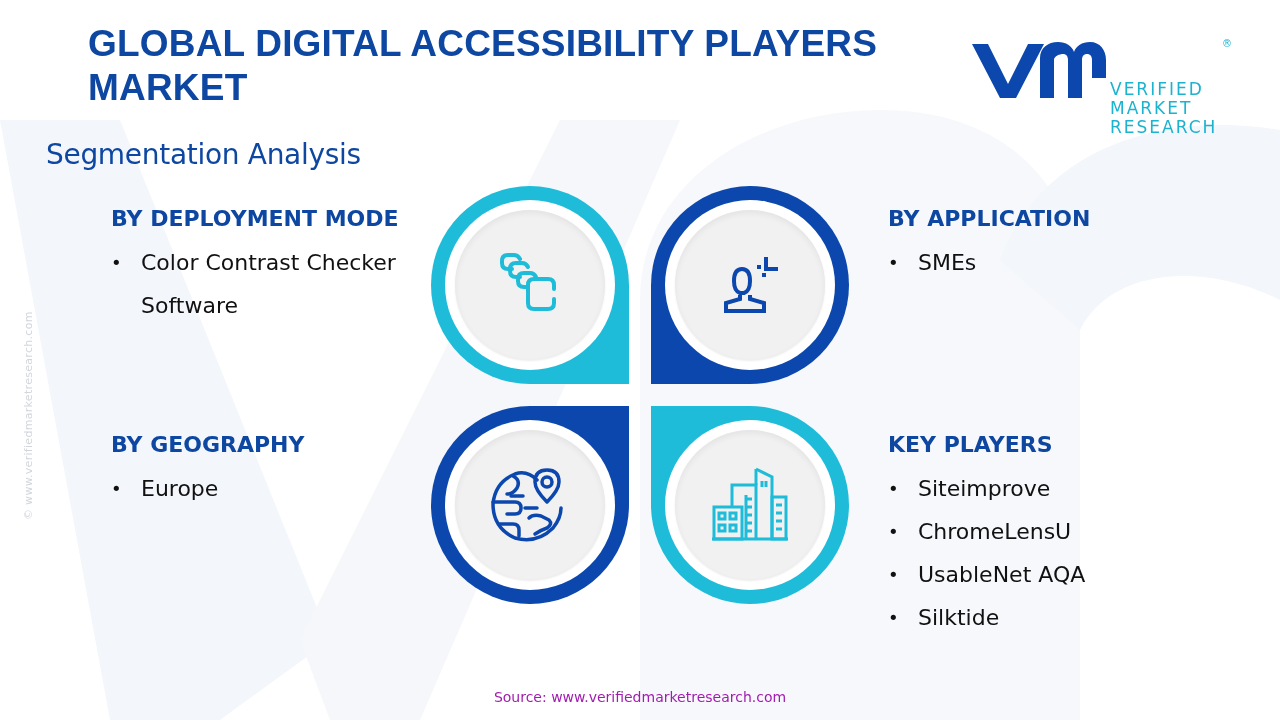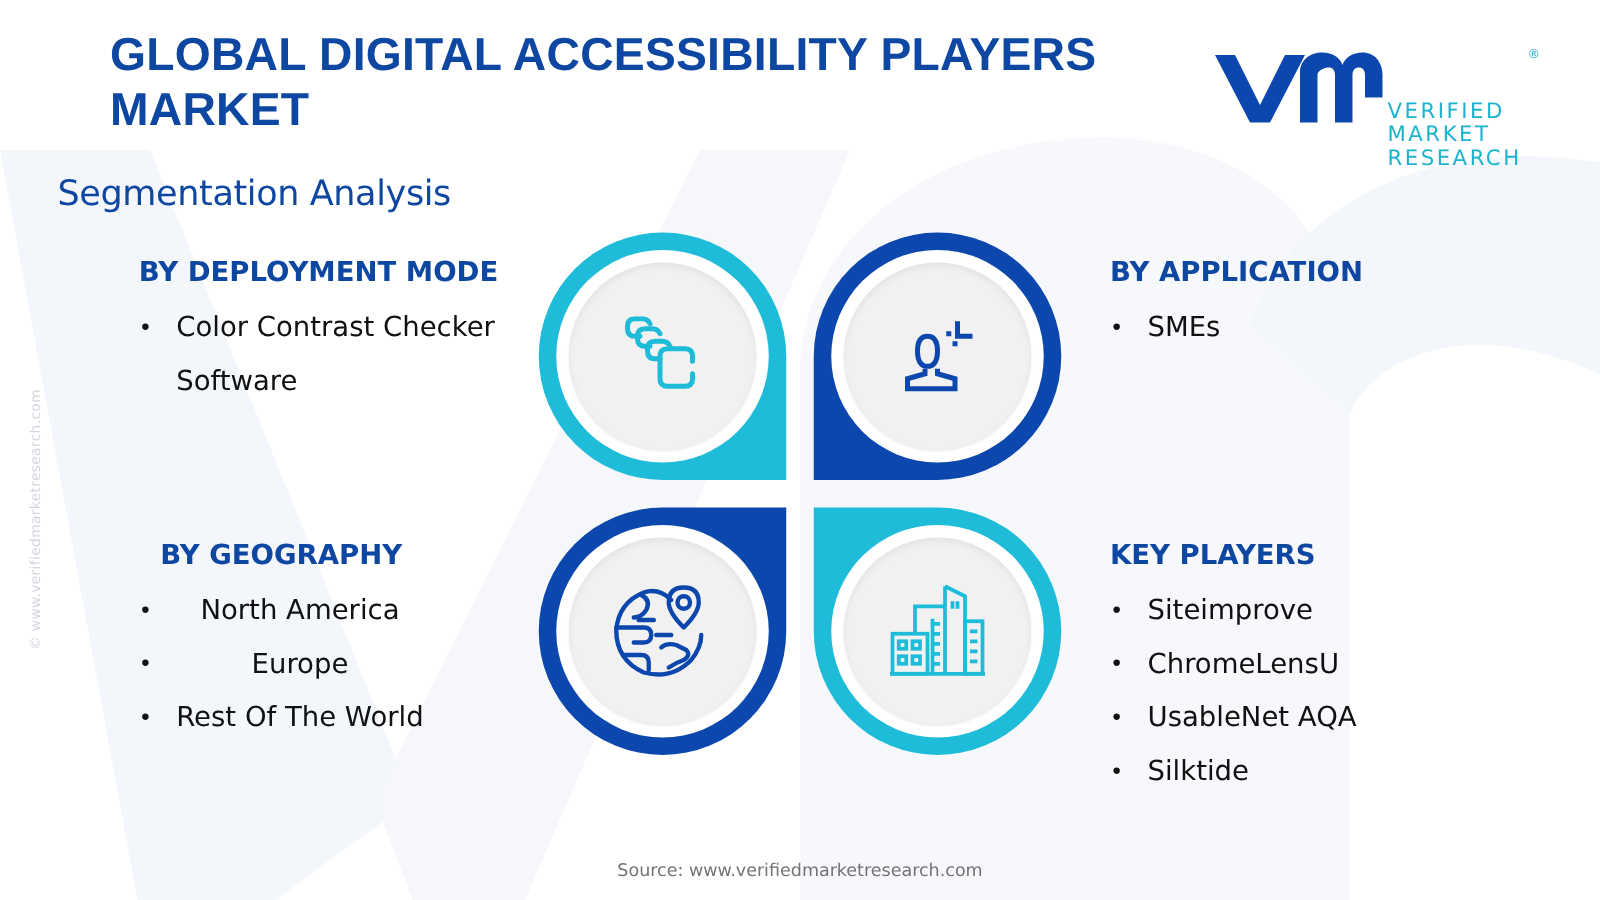--- a/index.html
+++ b/index.html
@@ -36,21 +36,21 @@
     position: relative; padding-left: 30px;
     font-size: 22px; line-height: 43px; color: #111; white-space: nowrap;
   }
   .seg-list li::before {
     content: "\2022"; position: absolute; left: 0; top: 0; font-size: 18px; color: #111;
   }
   .seg-list li.wrap { white-space: normal; width: 300px; }
 
   .seg-deploy { left: 111px; top: 206px; }
   .seg-app { left: 888px; top: 206px; }
-  .seg-geo { left: 111px; top: 432px; text-align: center; }
+  .seg-geo { left: 111px; top: 432px; }
   .seg-key { left: 888px; top: 432px; }
 
   .petal { position: absolute; width: 198px; height: 198px; }
   .p1 { left: 431px; top: 186px; background: #1ebcd9; border-radius: 50% 50% 0 50%; }
   .p2 { left: 651px; top: 186px; background: #0c47ad; border-radius: 50% 50% 50% 0; }
   .p3 { left: 431px; top: 406px; background: #0c47ad; border-radius: 50% 0 50% 50%; }
   .p4 { left: 651px; top: 406px; background: #1ebcd9; border-radius: 0 50% 50% 50%; }
   .inner-white {
     position: absolute; left: 14px; top: 14px; width: 170px; height: 170px;
     border-radius: 50%; background: #ffffff;
@@ -62,21 +62,21 @@
     display: flex; align-items: center; justify-content: center;
   }
   .icon svg { display: block; }
 
   .side-credit {
     position: absolute; left: 22px; top: 520px; transform-origin: left top; transform: rotate(-90deg);
     font-size: 11px; color: #d2d6dc; white-space: nowrap; letter-spacing: 0.3px;
   }
   .source {
     position: absolute; left: 0; width: 1280px; top: 689px; text-align: center;
-    font-size: 14px; color: #737373; font-weight: 500;
+    font-size: 14px; color: #a21caf; font-weight: 500;
   }
 </style>
 </head>
 <body>
 
 <svg class="watermark" width="1280" height="720" viewBox="0 0 1280 720">
   <path d="M0 120 L120 120 L330 640 L220 720 L110 720 Z" fill="#f3f6fa"></path>
   <path d="M300 640 L560 120 L680 120 L420 720 L330 720 Z" fill="#f5f7fb"></path>
   <path d="M640 720 L640 300 C640 180 760 110 880 110 C1000 110 1080 180 1080 300 L1080 720 Z" fill="#f6f8fb"></path>
   <path d="M1000 260 C1040 150 1160 110 1280 130 L1280 300 C1200 260 1110 270 1080 330 Z" fill="#f3f6fa"></path>
@@ -107,23 +107,21 @@
 <div class="segment seg-app">
   <div class="seg-head">BY APPLICATION</div>
   <ul class="seg-list">
     <li>SMEs</li>
   </ul>
 </div>
 
 <div class="segment seg-geo">
   <div class="seg-head">BY GEOGRAPHY</div>
   <ul class="seg-list">
-    <li>North America</li>
     <li>Europe</li>
-    <li>Rest Of The World</li>
   </ul>
 </div>
 
 <div class="segment seg-key">
   <div class="seg-head">KEY PLAYERS</div>
   <ul class="seg-list">
     <li>Siteimprove</li>
     <li>ChromeLensU</li>
     <li>UsableNet AQA</li>
     <li>Silktide</li>

